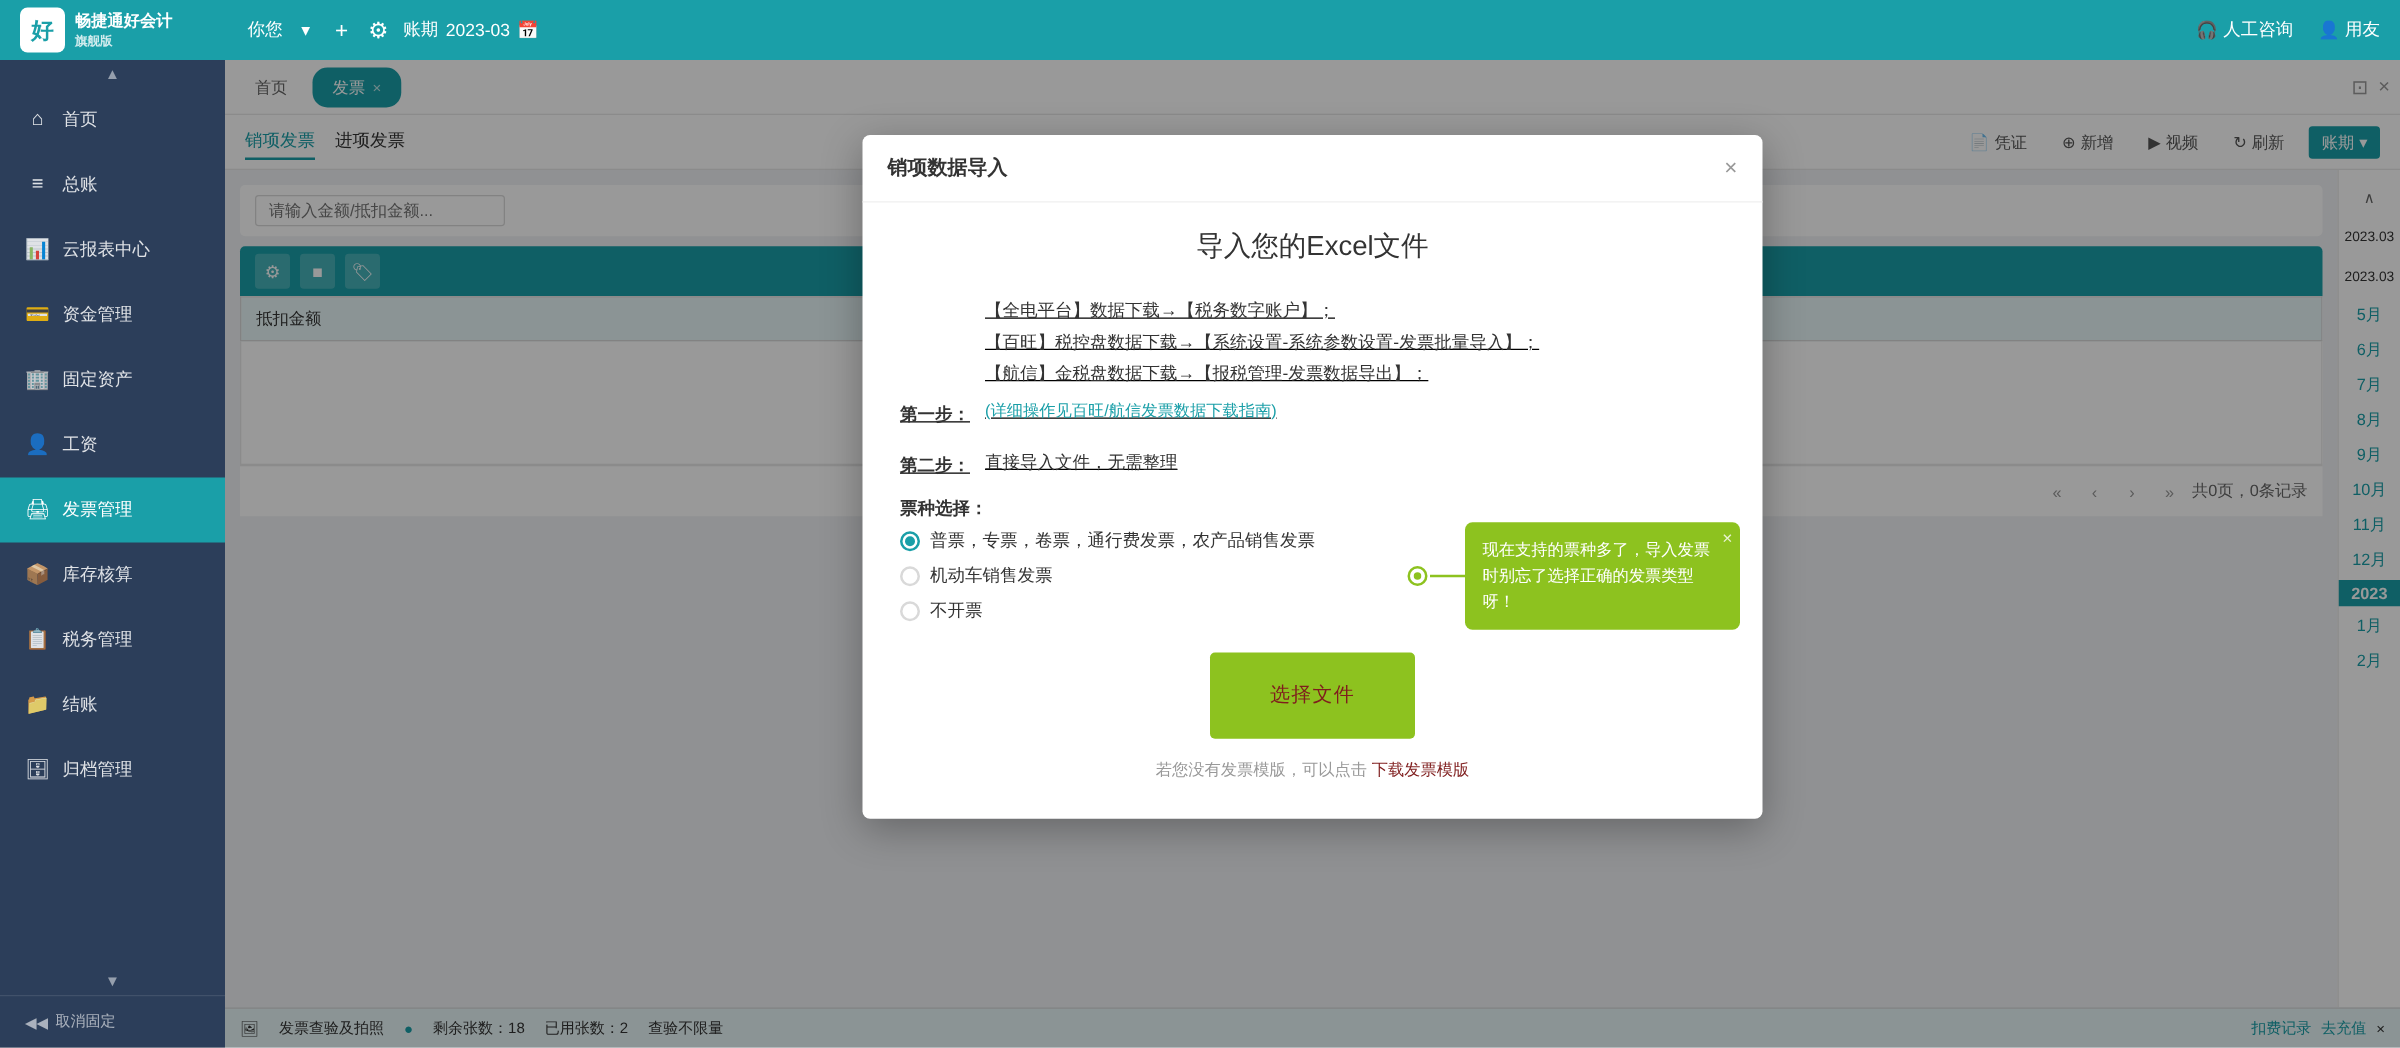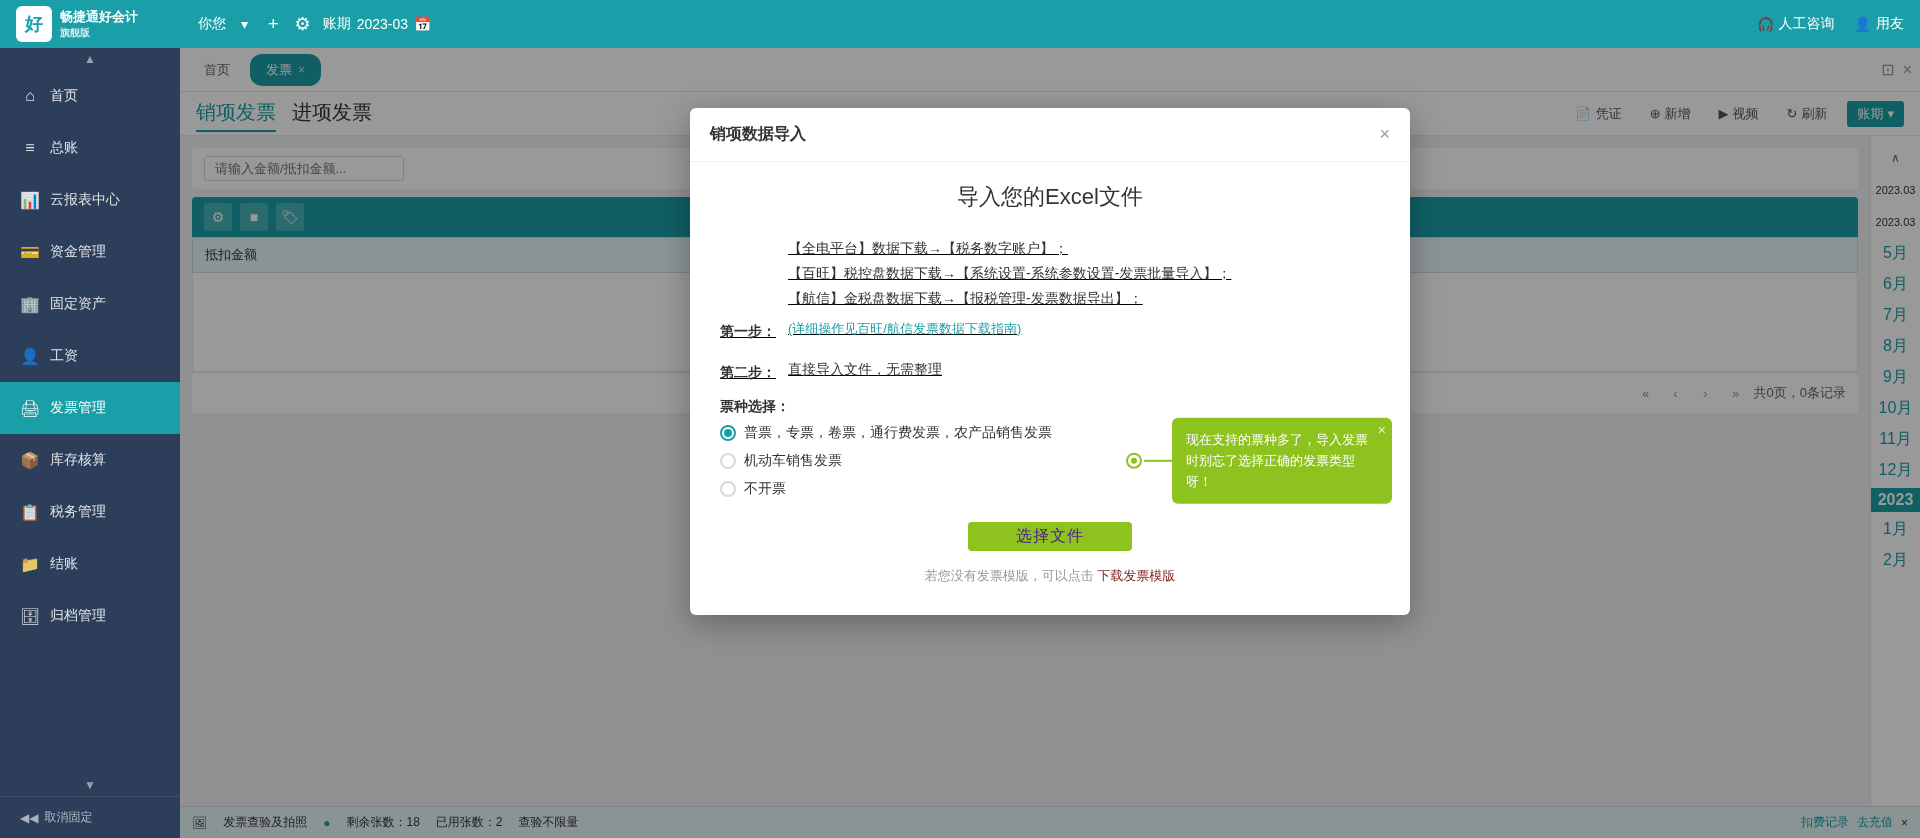--- a/index.html
+++ b/index.html
@@ -124,21 +124,21 @@
       height: 44px;
       background: white;
       display: flex;
       align-items: center;
       padding: 0 16px;
       gap: 16px;
       border-bottom: 1px solid #e8e8e8;
     }
     .toolbar-tab {
       padding: 4px 0;
-      font-size: 20px;
+      font-size: 14px;
       color: #333;
       cursor: pointer;
       border-bottom: 2px solid transparent;
     }
     .toolbar-tab.active { color: #1a9fa8; border-bottom: 2px solid #1a9fa8; }
     .toolbar-right { margin-left: auto; display: flex; align-items: center; gap: 12px; }
     .toolbar-btn {
       display: flex; align-items: center; gap: 4px;
       font-size: 13px; color: #555; cursor: pointer;
       padding: 4px 8px; border-radius: 3px;
@@ -219,21 +219,21 @@
       padding-top: 8px;
       gap: 4px;
     }
     .right-panel-item {
       width: 40px; height: 28px;
       display: flex; align-items: center; justify-content: center;
       font-size: 12px; color: #666; cursor: pointer;
       border-radius: 3px;
     }
     .right-panel-month {
-      font-size: 16px; color: #1a9fa8; cursor: pointer;
+      font-size: 13px; color: #1a9fa8; cursor: pointer;
       padding: 3px 0; text-align: center; width: 100%;
     }
     .right-panel-month.current { color: white; background: #1a9fa8; }
 
     
     .bottom-bar {
       height: 32px;
       background: #e8f7f8;
       display: flex; align-items: center;
       padding: 0 12px;
@@ -306,23 +306,23 @@
       border-radius: 50%;
       background: #1a9fa8;
     }
 
     .modal-footer {
       text-align: center;
       margin-top: 24px;
     }
     .select-file-btn {
       background: #8dc21f;
-      color: #4c1d95;
+      color: #7f1d1d;
       border: none;
-      padding: 4px 48px;
+      padding: 24px 48px;
       font-size: 16px;
       border-radius: 4px;
       cursor: pointer;
       letter-spacing: 1px;
     }
     .modal-note {
       text-align: center;
       margin-top: 16px;
       font-size: 13px;
       color: #999;

